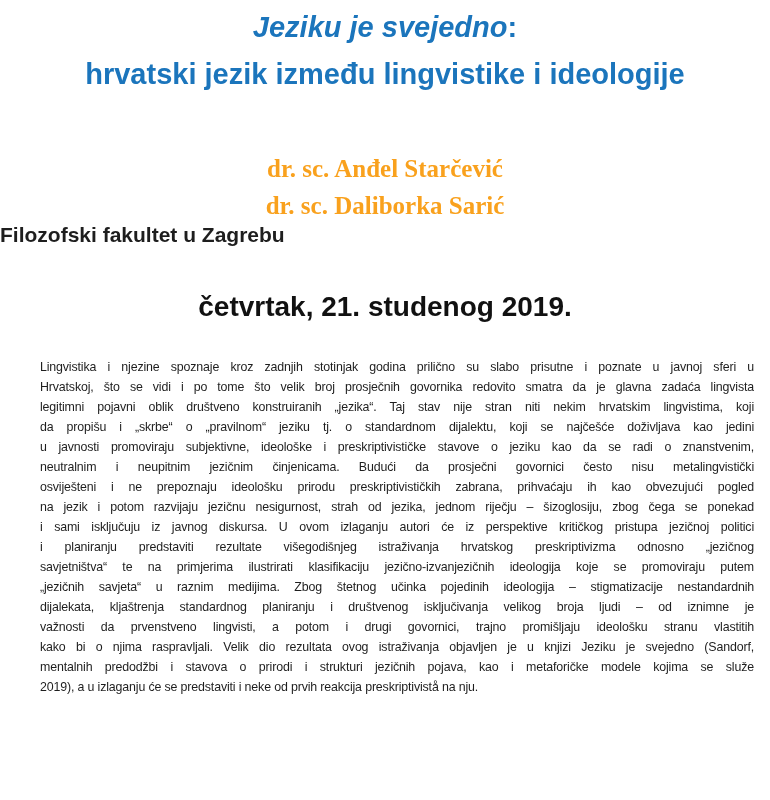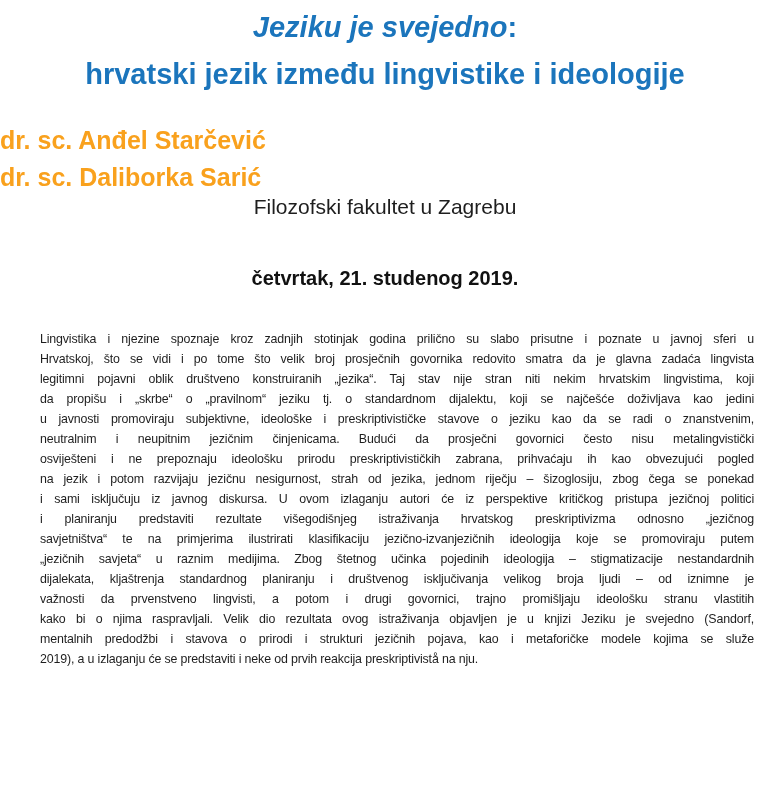--- a/index.html
+++ b/index.html
@@ -36,41 +36,43 @@
   .talk-subtitle {
     margin: 6px auto 0 auto;
     max-width: 600px;
     text-align: center;
     font-size: 29px;
     line-height: 40px;
     font-weight: bold;
     color: #1b75bc;
   }
   .speakers {
-    margin-top: 28px;
+    margin-top: 56px;
+    text-align: center;
+    font-family: Liberation Serif, serif;
   }
   .speaker-name {
     font-size: 25px;
     line-height: 37px;
     font-weight: bold;
     color: #f9a11d;
   }
   .affiliation {
     margin-top: -6px;
-    text-align: center;
+    text-align: left;
     font-size: 21px;
     line-height: 34px;
-    font-weight: normal;
+    font-weight: bold;
     color: #1e1e1e;
   }
   .event-block {
     margin-top: 38px;
     text-align: center;
     font-weight: bold;
-    font-size: 20px;
+    font-size: 28px;
     line-height: 33px;
     color: #111111;
   }
   .abstract {
     margin-top: 34px;
     padding-left: 40px;
     padding-right: 16px;
   }
   .pline {
     font-size: 12.4px;

